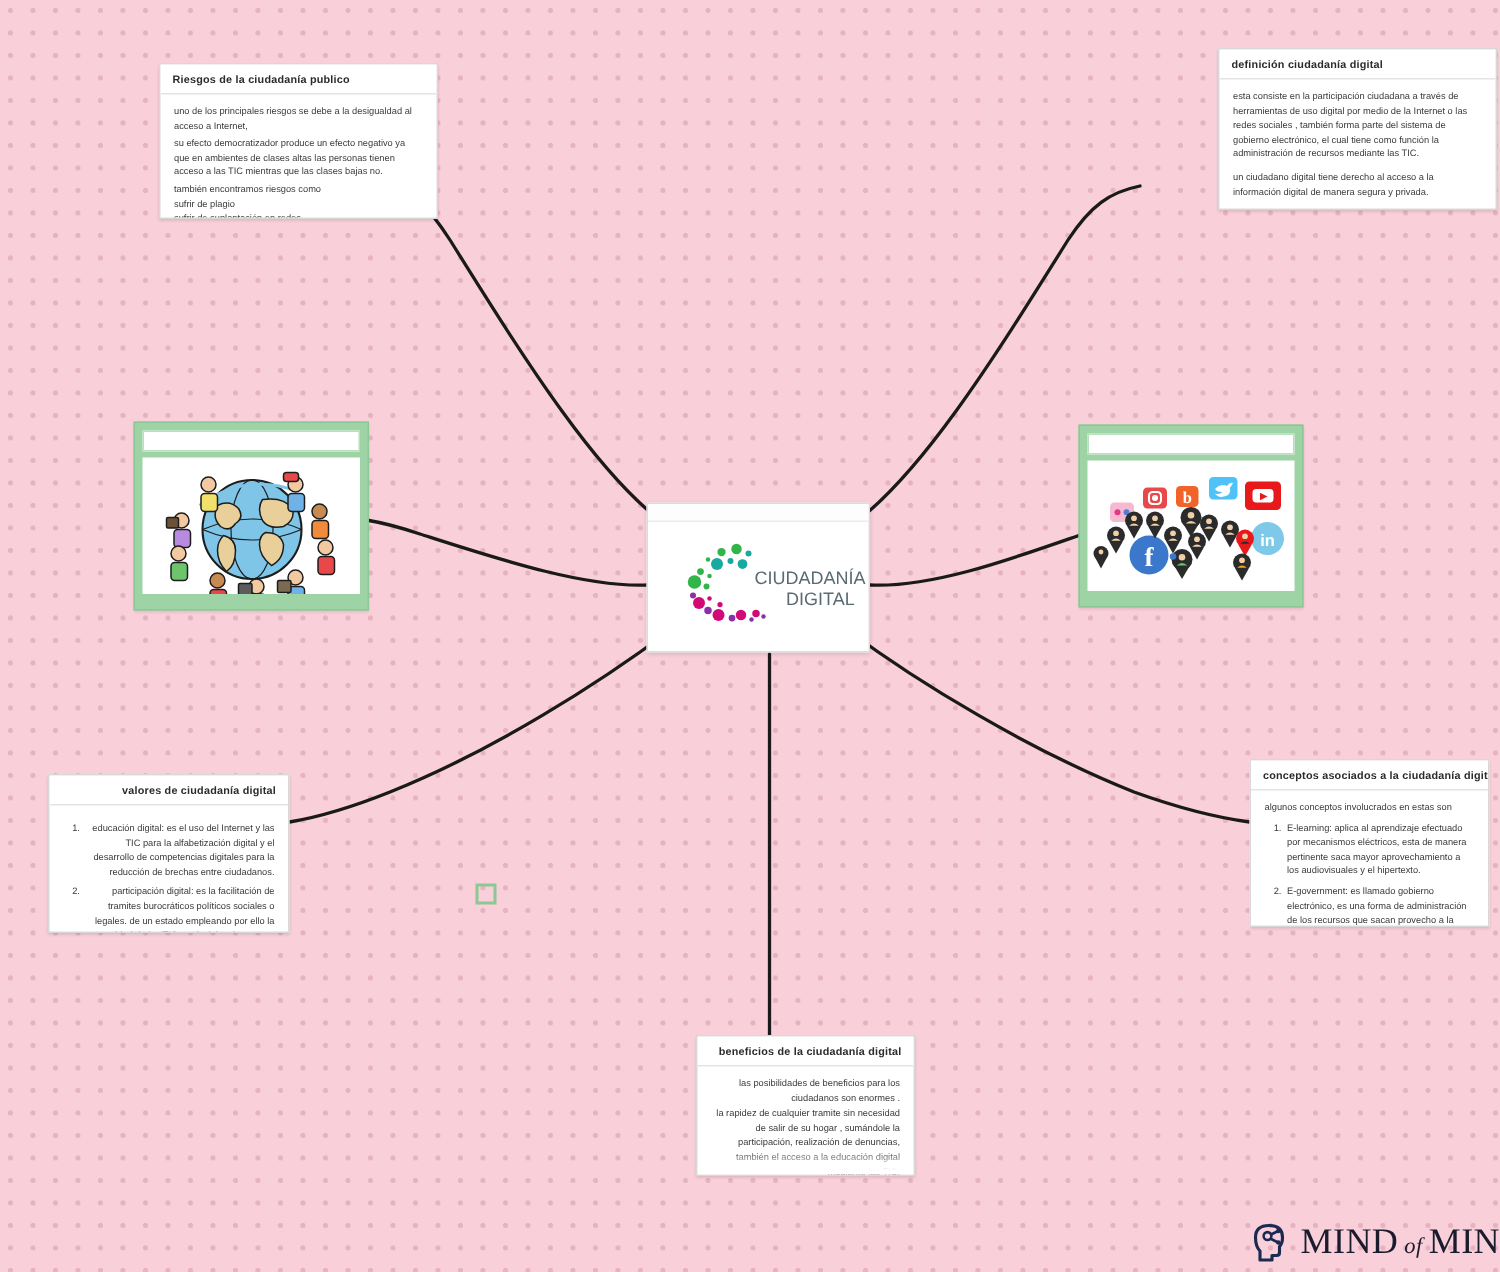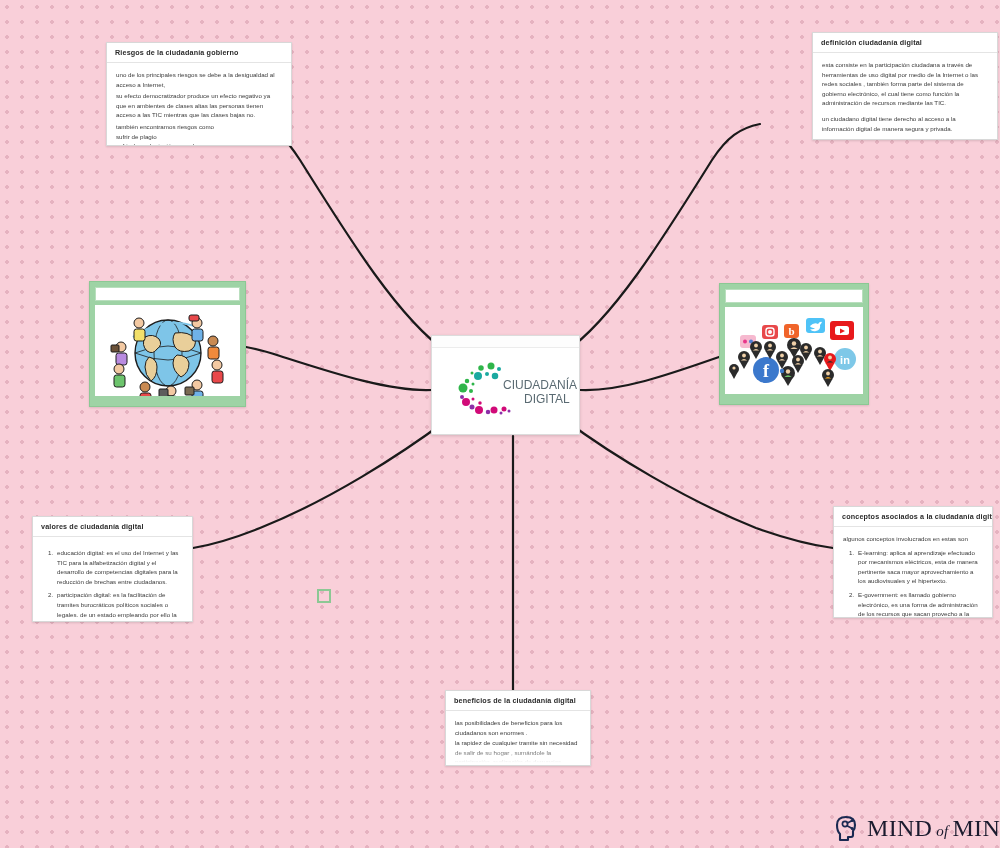--- a/index.html
+++ b/index.html
@@ -74,23 +74,23 @@
     position: absolute;
     left: 0; right: 0; bottom: 0;
     height: 16px;
     background: linear-gradient(to bottom, rgba(255,255,255,0) 0%, #ffffff 85%);
     pointer-events: none;
   }
 
   
   #node-riesgos   { left: 106px; top: 42px;  width: 186px; height: 104px; }
   #node-definicion{ left: 784px; top: 32px;  width: 186px; height: 108px; margin-left: 28px; }
-  #node-valores   { left: 32px;  top: 516px; width: 161px; height: 106px; }
+  #node-valores   { left: 32px;  top: 516px; width: 161px; height: 106px; text-align: right; }
   #node-conceptos { left: 833px; top: 506px; width: 160px; height: 112px; }
-  #node-beneficios{ left: 445px; top: 690px; width: 146px; height: 76px; }
+  #node-beneficios{ left: 464px; top: 690px; width: 146px; height: 94px; text-align: right; }
 
   
   #node-central {
     position: absolute;
     left: 431px; top: 335px;
     width: 149px; height: 100px;
     background: #ffffff;
     border: 1px solid #dcdcdc;
     box-shadow: 0 1px 3px rgba(0,0,0,0.15);
     box-sizing: border-box;
@@ -185,21 +185,21 @@
 
       <path d="M 447,420 C 400,455 330,500 260,528 C 225,542 205,546 193,548"></path>
 
       <path d="M 565,420 C 612,455 686,500 756,528 C 795,542 818,546 833,548"></path>
 
       <path d="M 513,436 L 513,690"></path>
     </g>
   </svg>
 
   <div class="node" id="node-riesgos">
-    <div class="node-head">Riesgos de la ciudadanía gobierno</div>
+    <div class="node-head">Riesgos de la ciudadanía publico</div>
     <div class="node-body">
       <p style="margin-bottom:2px">uno de los principales riesgos se debe a la desigualdad al acceso a Internet,</p>
       <p style="margin-bottom:2px">su efecto democratizador  produce un efecto negativo ya que en ambientes de clases altas las personas tienen acceso a las TIC mientras que las clases bajas no.</p>
       <p style="margin-bottom:0">también encontramos riesgos como</p>
       <p style="margin-bottom:0">sufrir de plagio</p>
       <p style="margin-bottom:0">sufrir de suplantación en redes</p>
 
     </div>
   </div>
 

